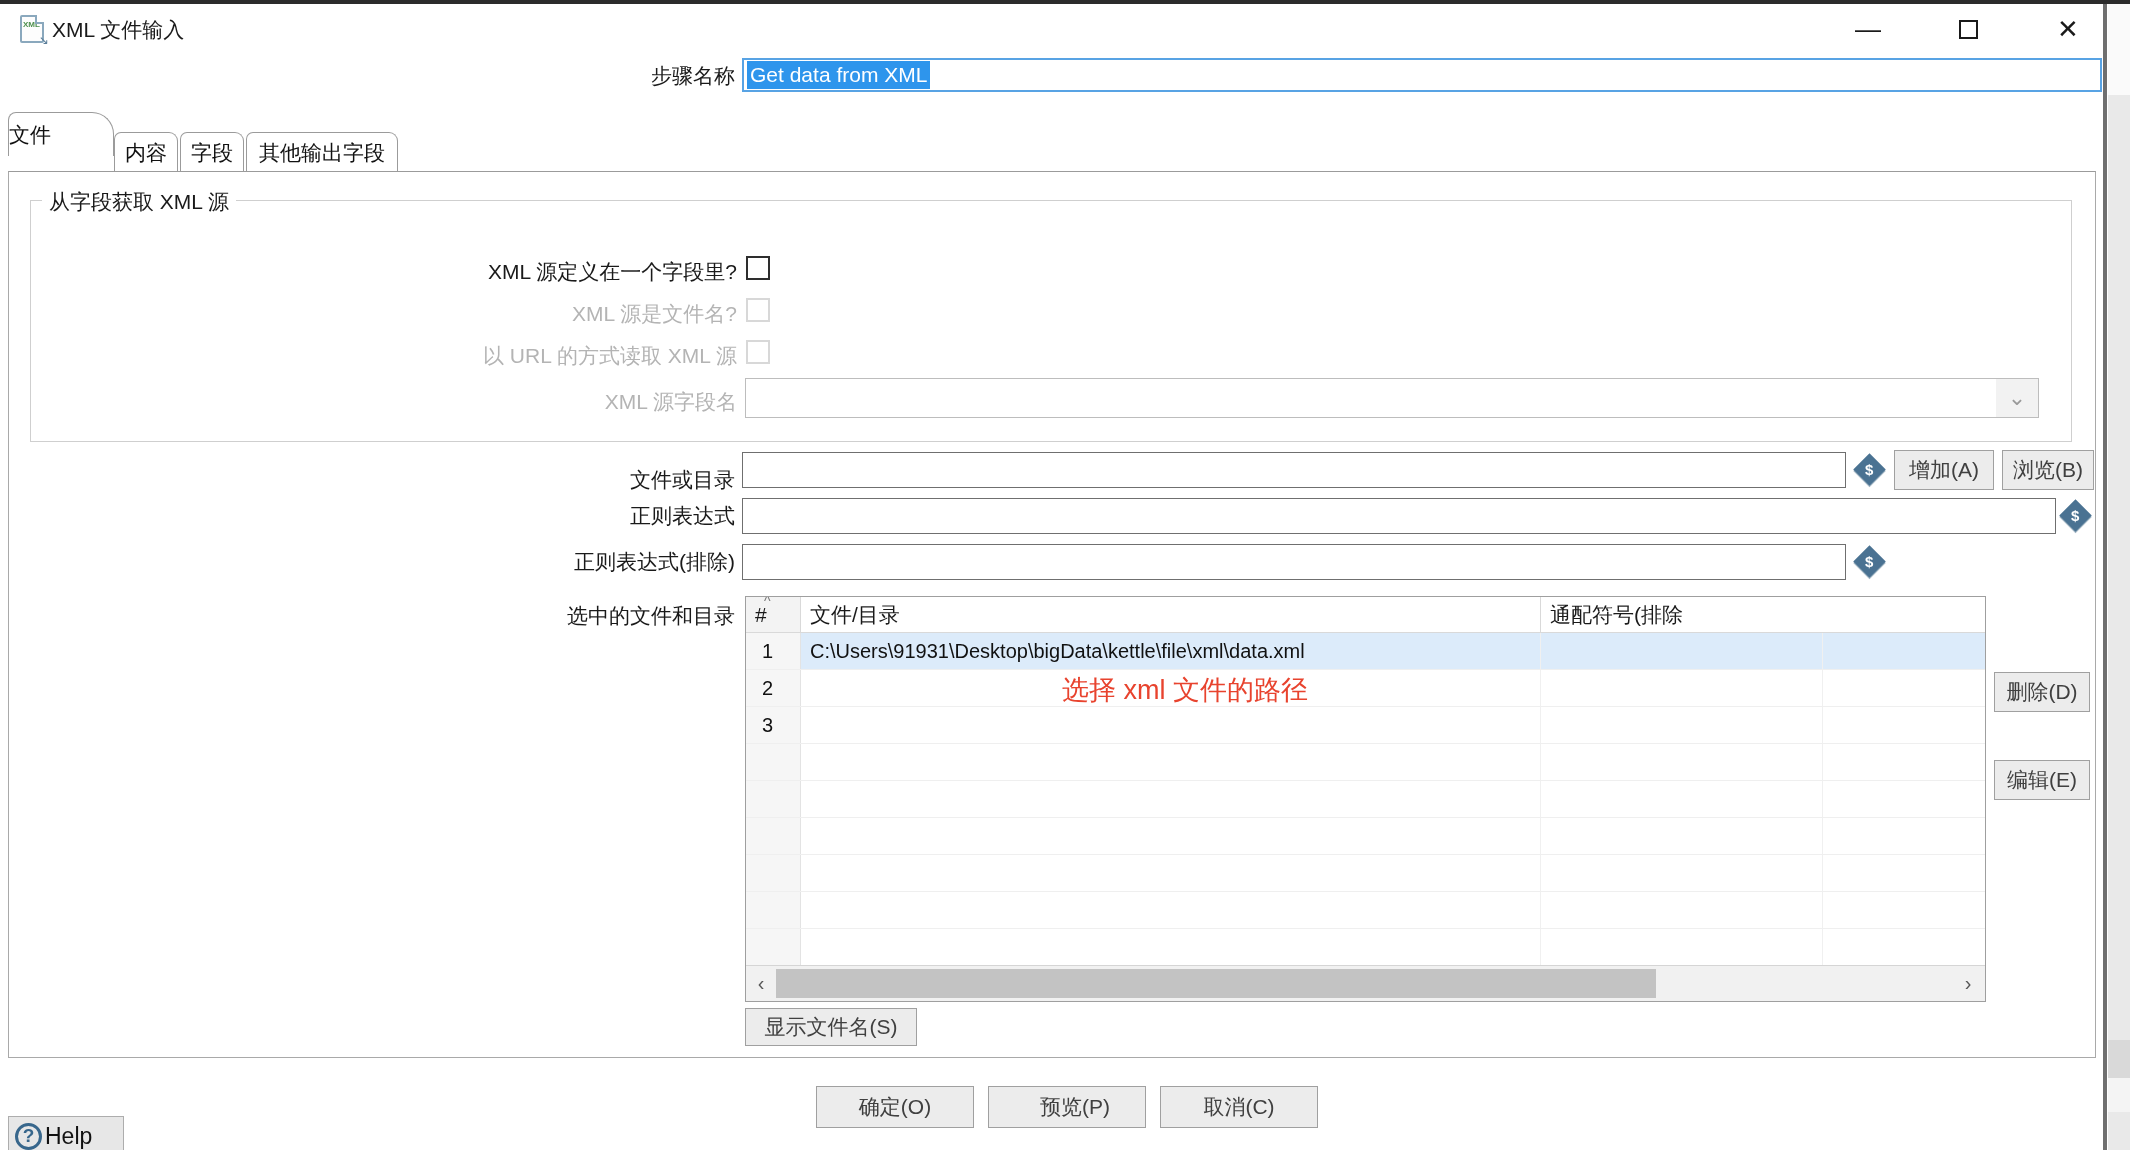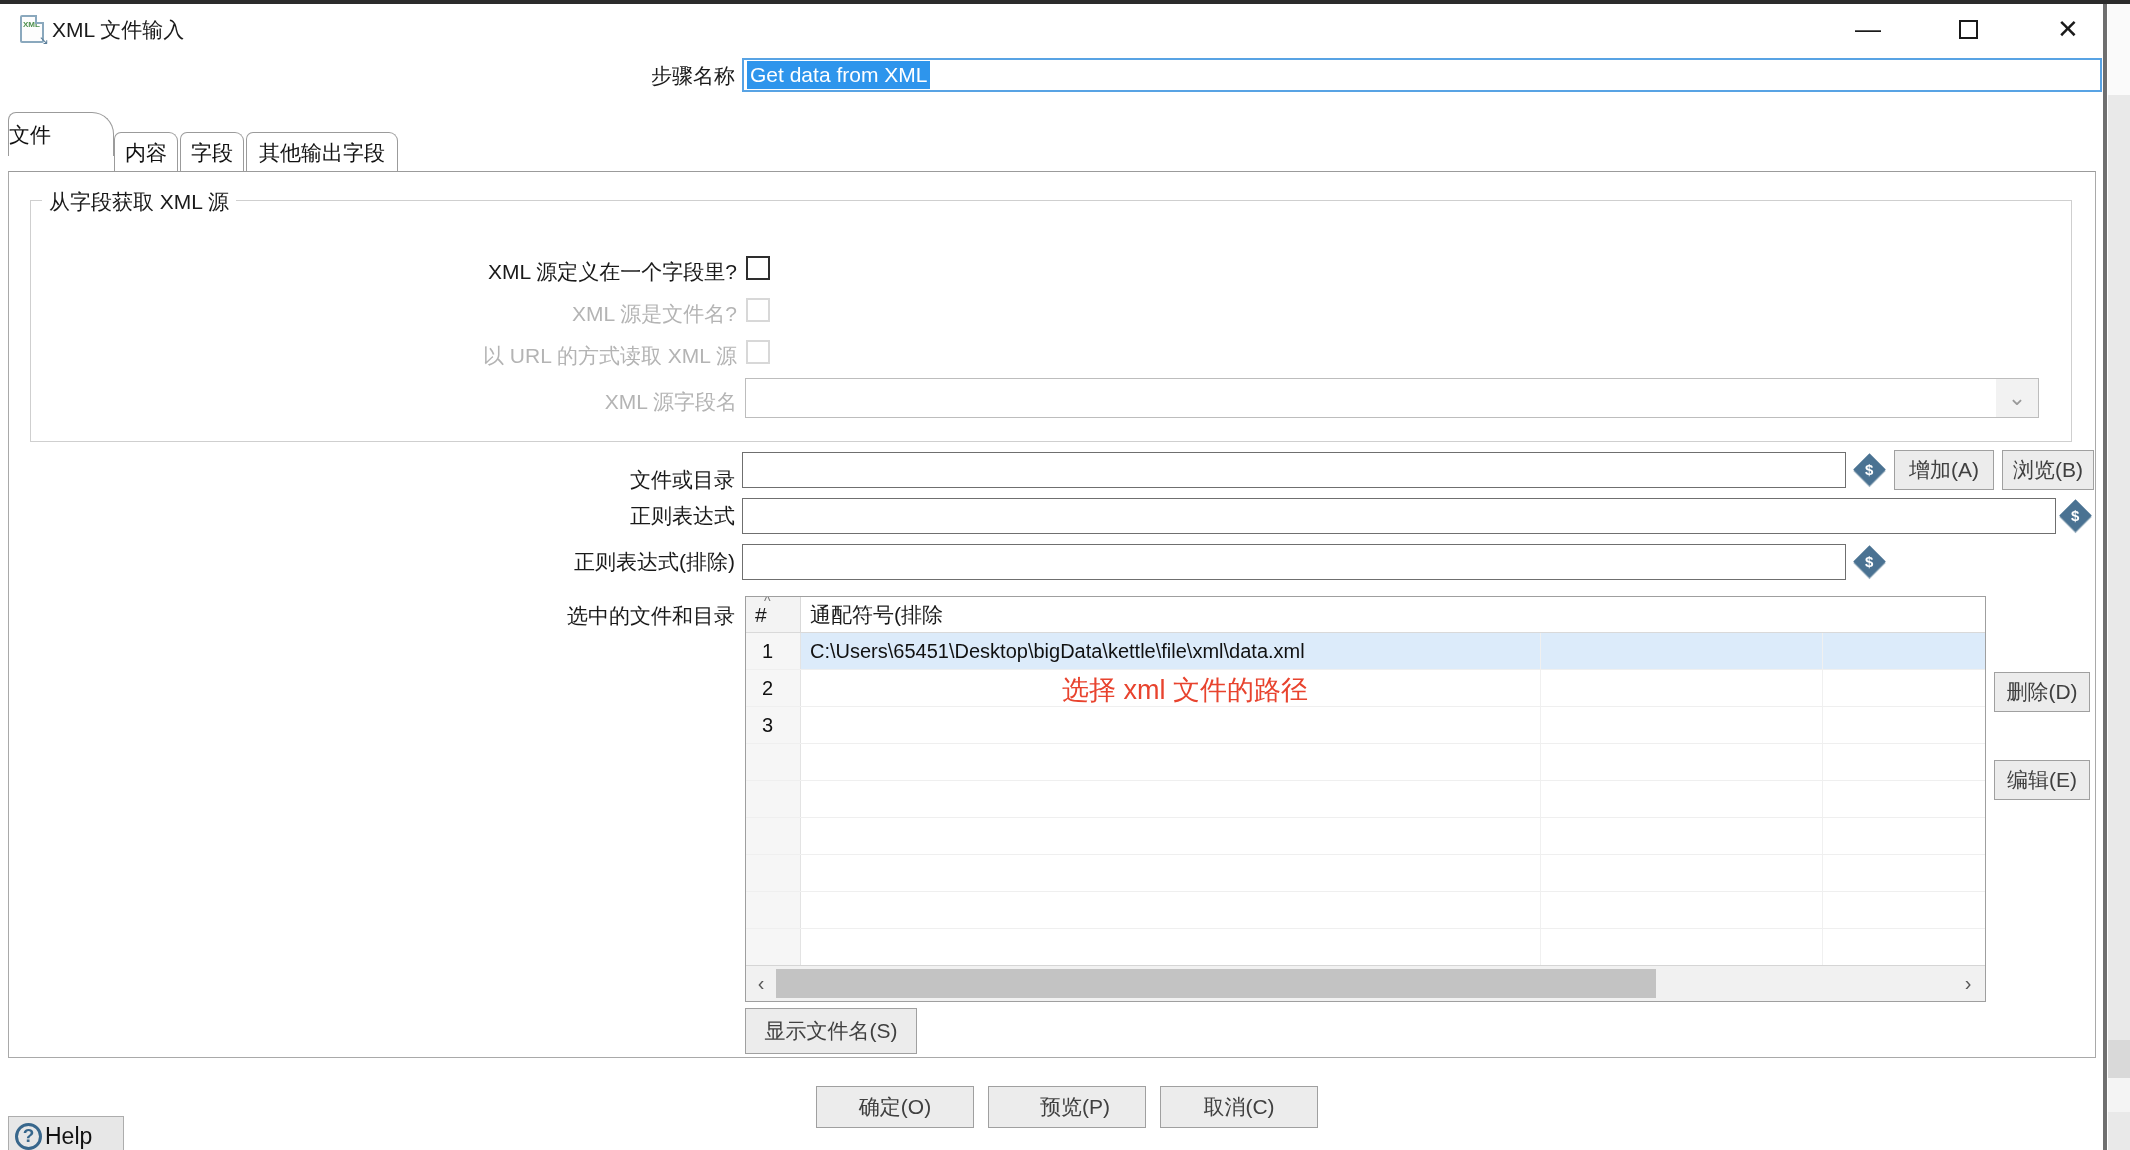--- a/index.html
+++ b/index.html
@@ -167,27 +167,30 @@
     <span>$</span>
   </div>
 
 <div class="abs label" style="left:435px;top:602px;width:300px;">选中的文件和目录</div>
 <div class="abs grid">
   <div class="g-header">
     <div class="hc hc-num">
         <span>#</span>
         <span class="caret">^</span>
       </div>
+    <div class="hc hc-file">
+        <span>文件/目录</span>
+      </div>
     <div class="hc hc-excl">
         <span>通配符号(排除</span>
       </div>
   </div>
   <div class="g-row sel">
     <div class="nc">1</div>
-    <div class="fc">C:\Users\65451\Desktop\bigData\kettle\file\xml\data.xml</div>
+    <div class="fc">C:\Users\91931\Desktop\bigData\kettle\file\xml\data.xml</div>
     <div class="wc"></div>
       <div class="ec"></div>
   </div>
   <div class="g-row">
     <div class="nc">2</div>
     <div class="fc"></div>
       <div class="wc"></div>
       <div class="ec"></div>
   </div>
   <div class="g-row">
@@ -242,21 +245,21 @@
 </div>
 <div class="abs annotation">选择 xml 文件的路径</div>
 
 <div class="abs btn" style="left:1994px;top:672px;width:96px;height:40px;">
     <span>删除(D)</span>
   </div>
 <div class="abs btn" style="left:1994px;top:760px;width:96px;height:40px;">
     <span>编辑(E)</span>
   </div>
 
-<div class="abs btn" style="left:745px;top:1008px;width:172px;height:46px;">
+<div class="abs btn" style="left:745px;top:1008px;width:172px;height:38px;">
     <span>显示文件名(S)</span>
   </div>
 
 <div class="abs btn" style="left:816px;top:1086px;width:158px;height:42px;">
     <span>确定(O)</span>
   </div>
 <div class="abs btn" style="left:988px;top:1086px;width:158px;height:42px;padding-left:16px;">
     <span>预览(P)</span>
   </div>
 <div class="abs btn" style="left:1160px;top:1086px;width:158px;height:42px;">

